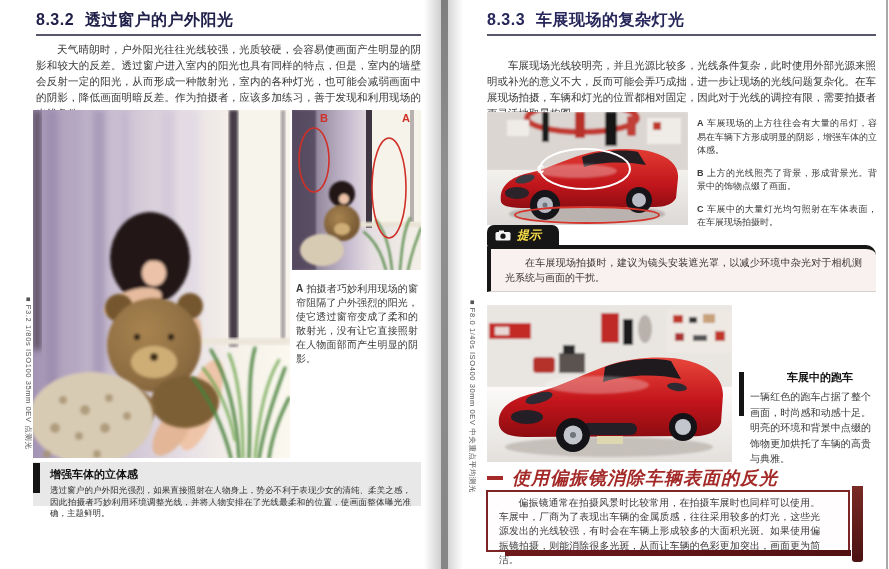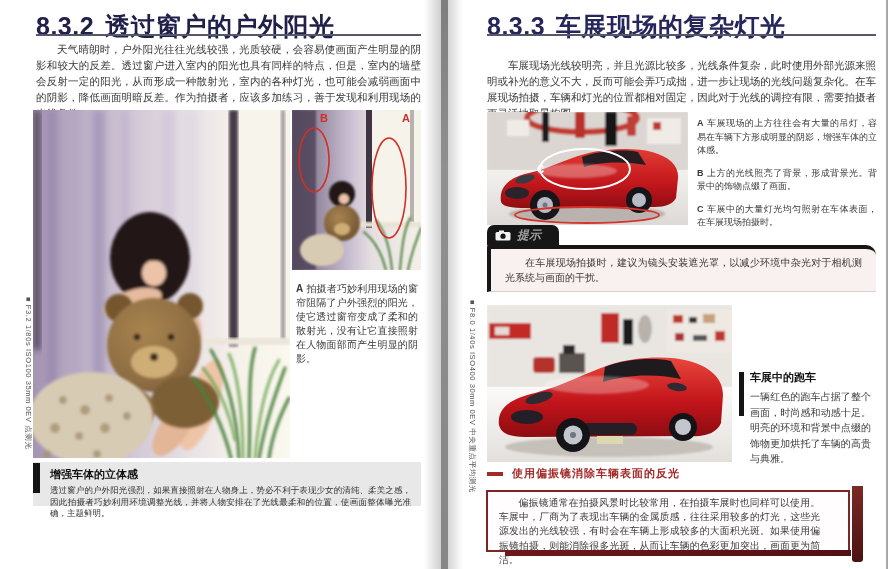--- a/index.html
+++ b/index.html
@@ -1,45 +1,45 @@
 <!DOCTYPE html>
 <html><head>
 <meta charset="utf-8">
 <style>
   html,body{margin:0;padding:0;background:#ffffff;}
   .screen{position:relative;width:889px;height:569px;background:#ffffff;overflow:hidden;
           font-family:"Liberation Sans",sans-serif;color:#333;}
   .abs{position:absolute;}
   .page{position:absolute;top:0;height:569px;}
-  .page-title{font-weight:bold;font-size:25px;color:#20204a;white-space:nowrap;letter-spacing:.5px;}
+  .page-title{font-weight:bold;font-size:16px;color:#20204a;white-space:nowrap;letter-spacing:.5px;}
   .page-title .num{margin-right:11px;}
   .title-rule{height:0;border-top:2px solid #57576c;}
   .intro{font-size:10.5px;line-height:16px;text-align:justify;text-indent:2em;color:#363636;}
   .v-exif{font-size:7.5px;line-height:9px;color:#555;white-space:nowrap;letter-spacing:.6px;
           transform:rotate(90deg);transform-origin:0 0;}
   .ann{font-size:10px;line-height:14px;color:#3a3a3a;text-align:justify;}
   .ann-item{margin-bottom:9px;}
   .ann-label{font-weight:bold;margin-right:3px;}
   .callout{font-size:9px;line-height:13.5px;color:#3a3a3a;text-align:justify;margin-bottom:9px;}
   .caption-box{background:#e8e8e8;}
   .cap-tab{background:#141414;}
   .cap-title{font-size:11px;font-weight:bold;color:#111;margin-bottom:3px;}
   .cap-body{font-size:8.5px;line-height:11.5px;color:#333;text-align:justify;}
-  .cap2-title{font-size:11px;font-weight:bold;color:#111;margin-bottom:4px;}
+  .cap2-title{font-size:11px;font-weight:bold;color:#111;margin-bottom:4px;margin-left:37px;}
   .cap2-body{font-size:10px;line-height:15.5px;color:#3a3a3a;text-align:justify;}
   .tip-tab{background:#161616;border-radius:7px 7px 0 0;display:flex;align-items:center;
            padding:0 8px;box-sizing:border-box;gap:6px;}
-  .tip-label{color:#a3a3a3;font-weight:bold;font-style:italic;font-size:12px;}
+  .tip-label{color:#fde047;font-weight:bold;font-style:italic;font-size:12px;}
   .tip-body{background:#f9f1ef;border-top:4px solid #161616;border-left:4px solid #161616;
             border-bottom:1px solid #d7d0ce;border-radius:2px 10px 0 0;box-sizing:border-box;
             padding:6px 14px 7px 14px;font-size:10px;line-height:15px;color:#3c3436;
             text-align:justify;text-indent:2em;}
   .sub-head{display:flex;align-items:center;}
   .sub-dash{width:16px;height:4px;background:#a32a28;margin-right:9px;}
-  .sub-title{color:#a32a28;font-weight:bold;font-size:11px;letter-spacing:1px;}
+  .sub-title{color:#a32a28;font-weight:bold;font-style:italic;font-size:18px;letter-spacing:1px;}
   .pol-box{border:2px solid #7d2426;box-sizing:border-box;background:#fffdfd;
            padding:4px 28px 0 11px;font-size:9.8px;line-height:14.2px;color:#3a3a3a;
            text-align:justify;text-indent:2em;}
   .pol-shadow{background:linear-gradient(90deg,#6e191c,#521013);}
   .spine{background:linear-gradient(180deg,#7e7e7e,#909090 30%,#868686);}
   .shade-l{background:linear-gradient(90deg,rgba(200,200,200,0),rgba(168,168,170,.55));}
   .shade-r{background:linear-gradient(90deg,rgba(172,172,174,.5),rgba(255,255,255,0));}
   .edge-line{background:#a9a9a9;}
   .edge-photo{background:linear-gradient(180deg,#7a2a24,#4a1212);border-radius:0 0 3px 3px;}
   svg{display:block;}

